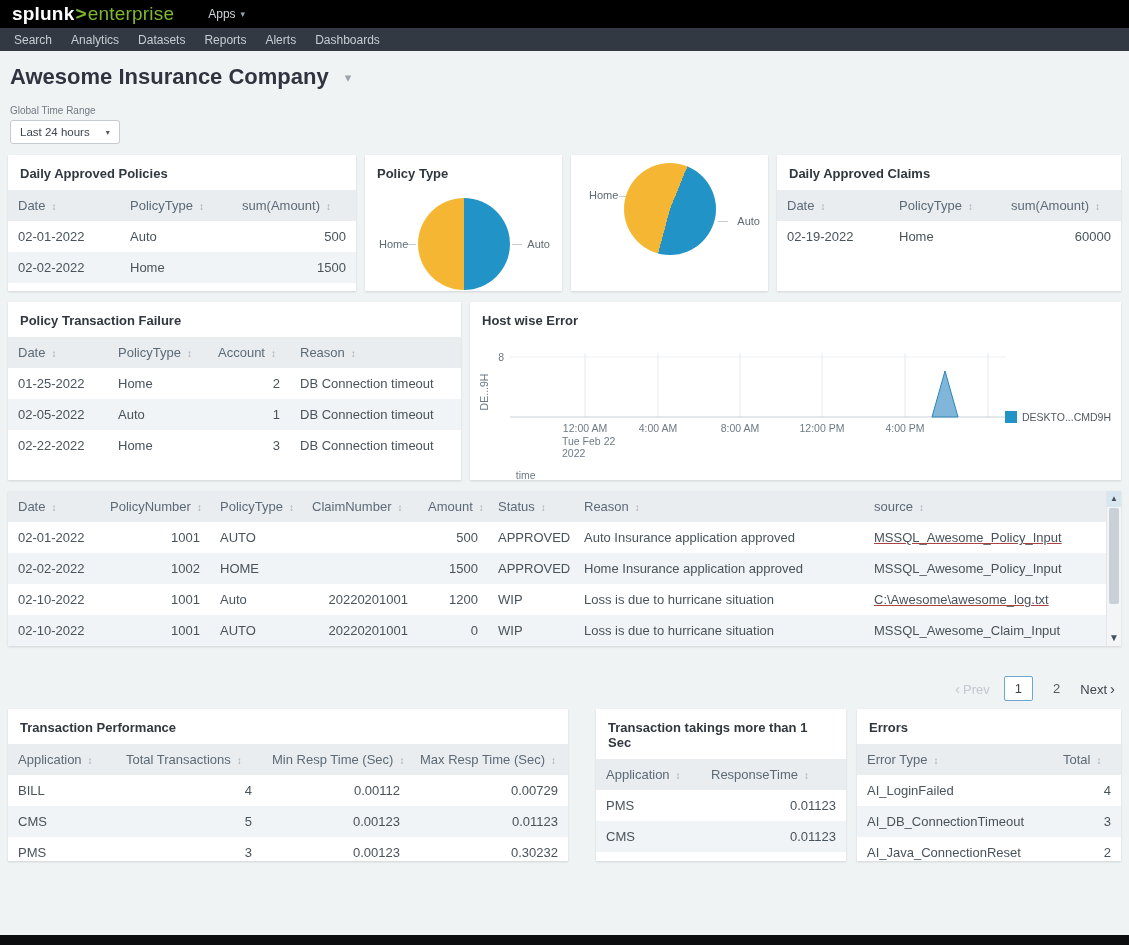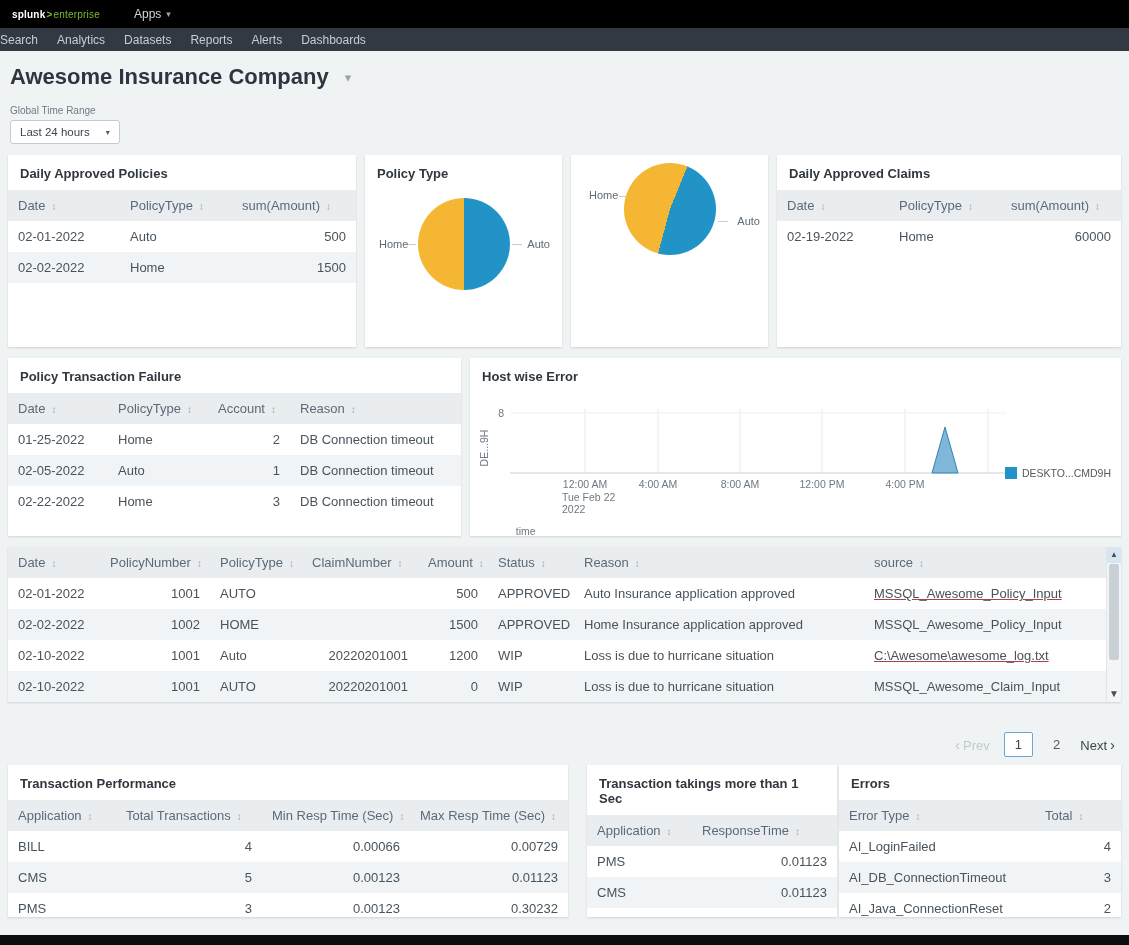--- a/index.html
+++ b/index.html
@@ -3,27 +3,27 @@
 <meta charset="utf-8">
 <style>
   *{box-sizing:border-box;margin:0;padding:0}
   html{background:#fff}
   body{
     width:1129px;height:945px;position:relative;overflow:hidden;
     background:#f0f3f4;font-family:"Liberation Sans",sans-serif;
   }
   
   .topbar{height:28px;background:#000;display:flex;align-items:center;padding:0 12px;gap:34px}
-  .logo{font-size:10px;letter-spacing:.2px;display:flex;align-items:flex-start}
+  .logo{font-size:19px;letter-spacing:.2px;display:flex;align-items:flex-start}
   .logo .brand{color:#fff;font-weight:bold}
   .logo .gt{color:#7db82f;font-weight:bold;margin:0 1px}
   .logo .product{color:#7db82f;font-weight:normal}
   .apps-menu{color:#cfd4d8;font-size:12px;cursor:pointer;display:flex;align-items:center;gap:5px}
   .apps-menu .caret{font-size:9px;color:#9aa3ab}
-  .navbar{height:23px;background:#323942;display:flex;align-items:center;padding:0 0;gap:19px}
+  .navbar{height:23px;background:#323942;display:flex;align-items:center;padding:0 14px;gap:19px}
   .navbar span{color:#c6cdd3;font-size:12px;cursor:pointer}
   
   .content{padding:0 8px}
   .page-title{margin:13px 2px 4px;font-size:22px;font-weight:bold;color:#2f3440;display:flex;align-items:center;gap:16px}
   .page-title .caret{font-size:13px;color:#9aa3ab;font-weight:normal}
   .time-range{margin:15px 2px 0}
   .time-range .tr-label{font-size:10px;color:#70ue7a84;color:#707a84;margin-bottom:4px}
   .tr-picker{display:inline-flex;align-items:center;gap:16px;background:#fff;border:1px solid #c5cbd0;
     border-radius:3px;padding:5px 9px;font-size:11.5px;color:#3c444d;cursor:pointer}
   .tr-picker .caret{font-size:8px;color:#53595f}
@@ -50,27 +50,27 @@
   .t-adb td:nth-child(2),.t-adb td:nth-child(4),.t-adb td:nth-child(5){text-align:right}
   .t-adb tbody tr:nth-child(1) .cell-link,
   .t-adb tbody tr:nth-child(3) .cell-link{text-decoration:underline;text-decoration-color:#a94442}
   .t-tp th:nth-child(1){width:108px}.t-tp th:nth-child(2){width:146px}.t-tp th:nth-child(3){width:148px}
   .t-tp td:nth-child(n+2){text-align:right}
   .t-tt th:nth-child(1){width:105px}
   .t-tt td:nth-child(2){text-align:right}
   .t-err th:nth-child(1){width:196px}
   .t-err td:nth-child(2){text-align:right}
   
-  .p-r1{height:192px}
+  .p-r1{height:136px}
   .p-dap{width:348px}.p-pie{width:197px}.p-dac{flex:1}
   .p-ptf{width:453px;height:178px}.p-host{flex:1;height:178px}
   .p-adb{width:100%}
   .p-r4{height:152px}
   .p-tp{width:560px}.p-tt{width:250px;margin-left:17px}.p-err{flex:1}
-  .row4{gap:2px}
+  .row4{gap:11px}
   
   .pie-wrap{position:relative;height:120px}
   .pie{width:92px;height:92px;border-radius:50%;position:absolute;left:53px;top:8px;cursor:pointer}
   .pie-label{position:absolute;font-size:11px;color:#5f6a73}
   .pl-line{position:absolute;height:1px;background:#c6ccd1}
   .pp .pl-left{left:14px;top:48px}   .pp .l-left{left:43px;top:54px;width:8px}
   .pp .pl-right{right:12px;top:48px} .pp .l-right{left:147px;top:54px;width:10px}
   .cp .pl-left{left:18px;top:34px}   .cp .l-left{left:48px;top:41px;width:8px}
   .cp .pl-right{right:8px;top:60px}  .cp .l-right{left:147px;top:66px;width:10px}
   
@@ -353,21 +353,21 @@
               <th><span>Application</span><span class="sort">↕</span></th>
               <th><span>Total Transactions</span><span class="sort">↕</span></th>
               <th><span>Min Resp Time (Sec)</span><span class="sort">↕</span></th>
               <th><span>Max Resp Time (Sec)</span><span class="sort">↕</span></th>
             </tr>
           </thead>
           <tbody>
             <tr>
               <td>BILL</td>
               <td>4</td>
-              <td>0.00066</td>
+              <td>0.00112</td>
               <td>0.00729</td>
             </tr>
             <tr>
               <td>CMS</td>
               <td>5</td>
               <td>0.00123</td>
               <td>0.01123</td>
             </tr>
             <tr>
               <td>PMS</td>

